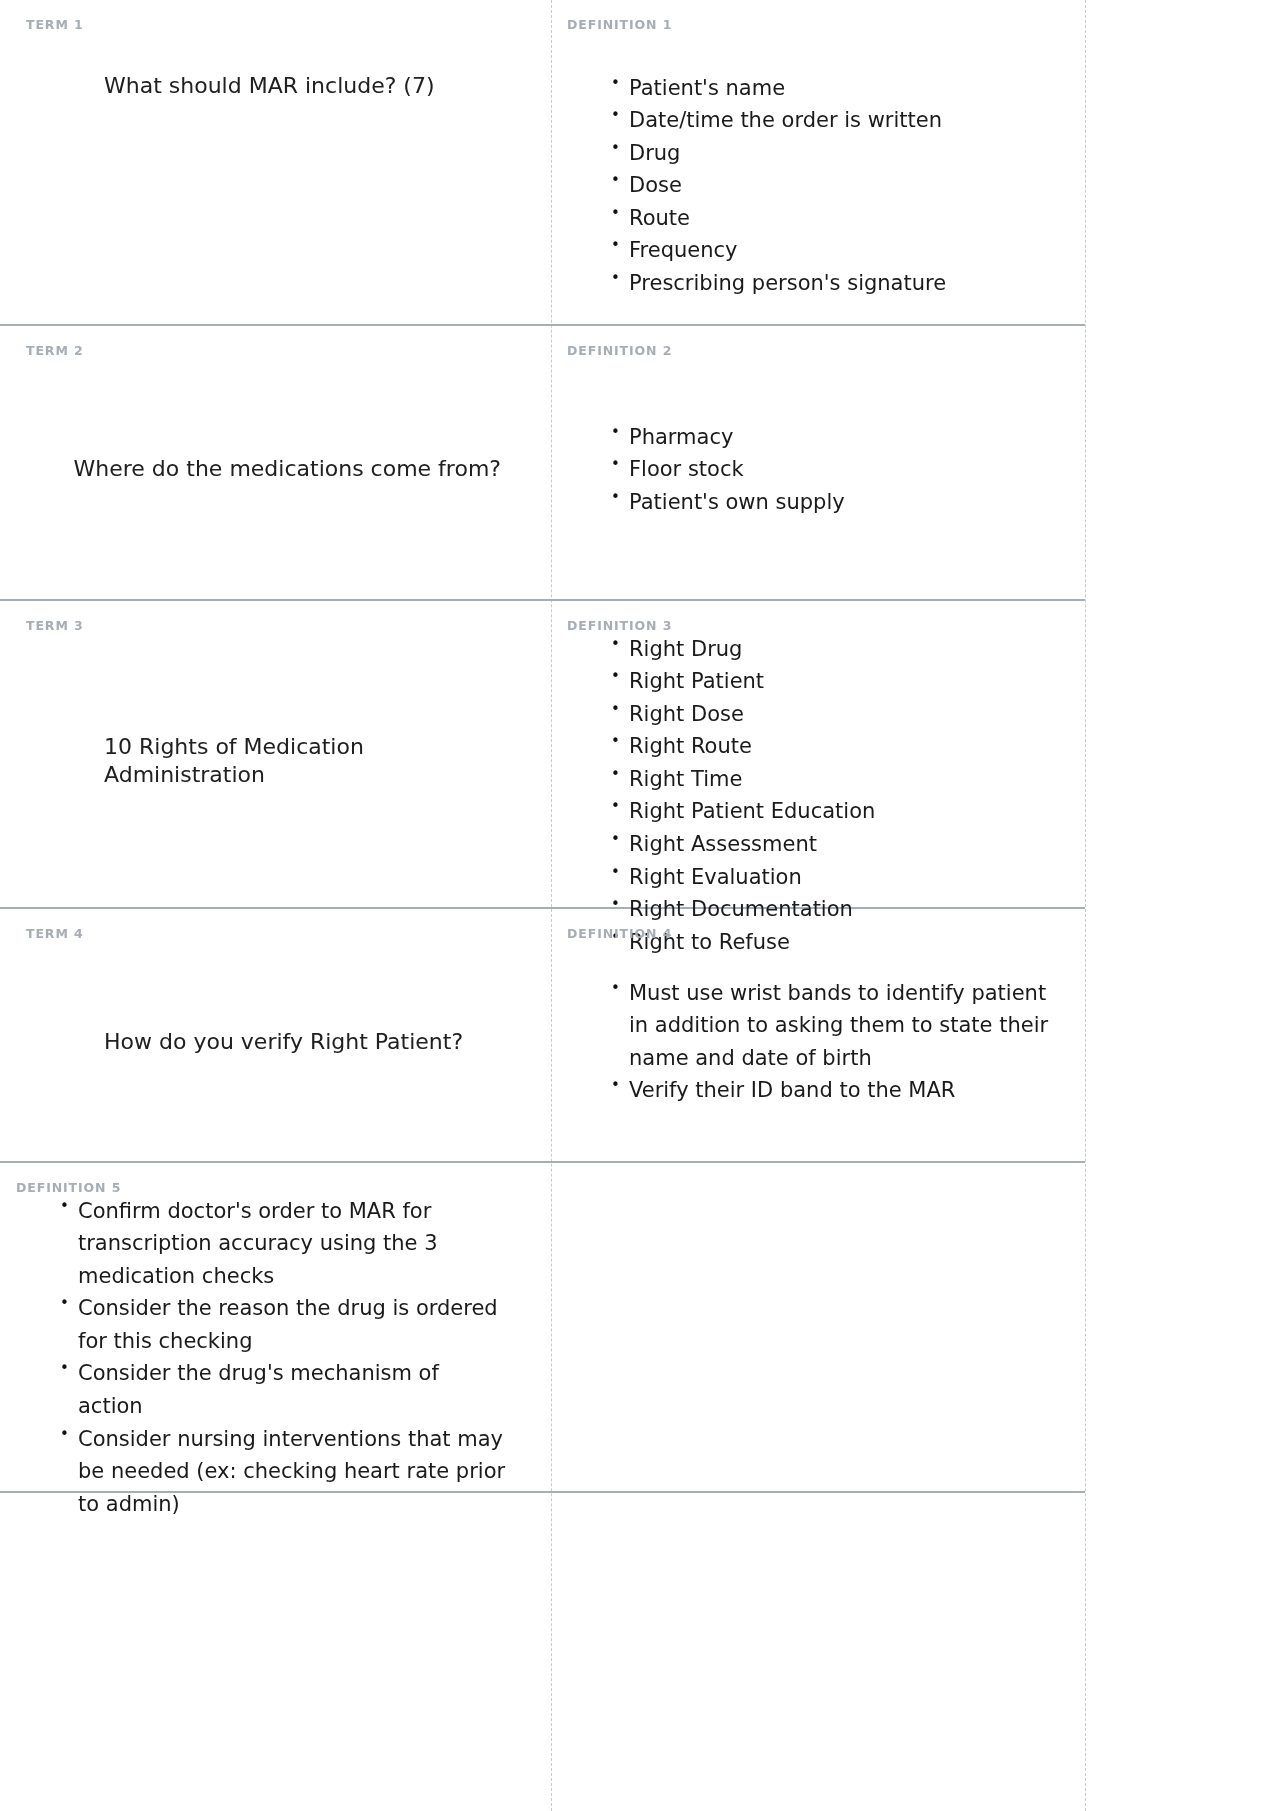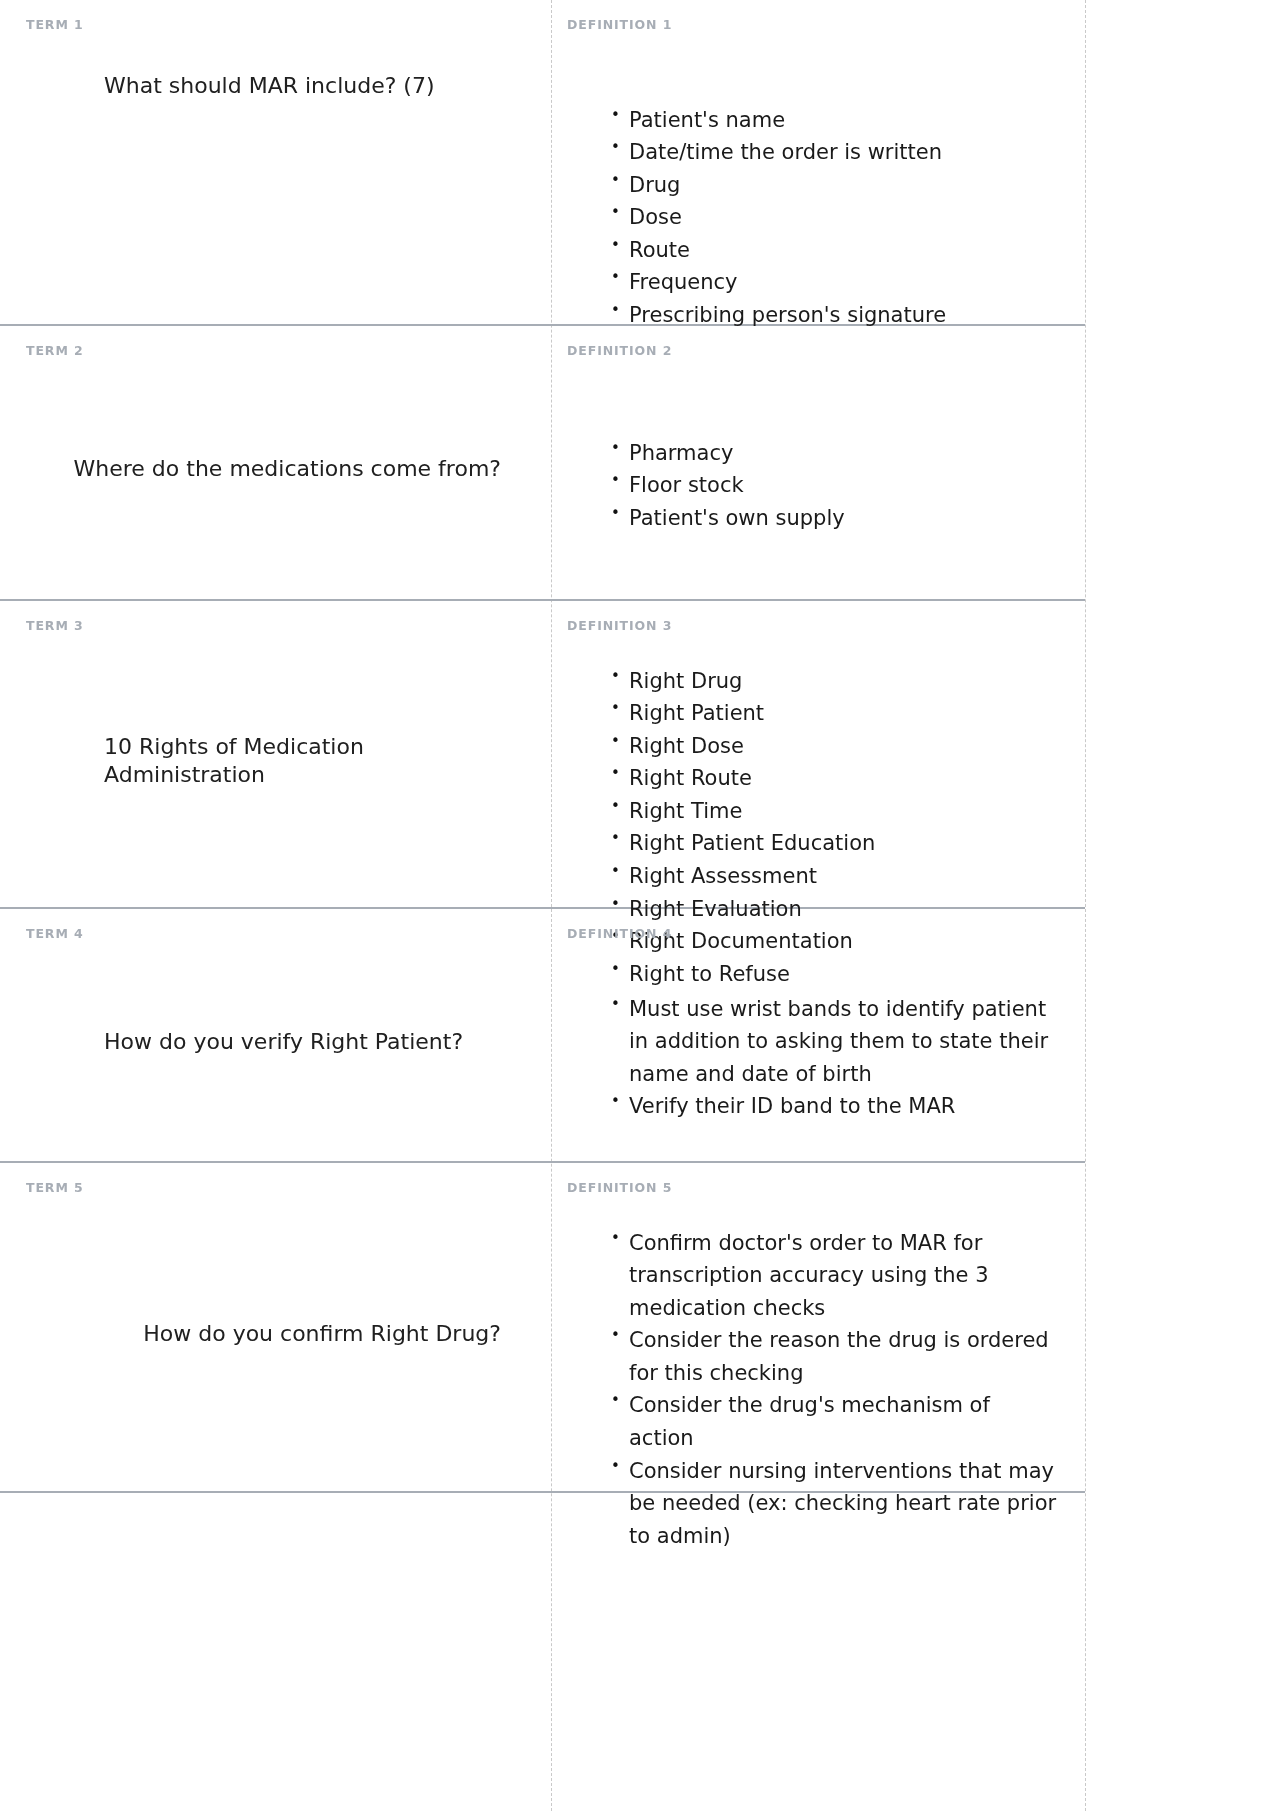--- a/index.html
+++ b/index.html
@@ -58,21 +58,20 @@
     flex-direction: column;
     position: relative;
   }
   .col-term {
     width: 551px;
     padding: 18px 30px 18px 26px;
   }
   .col-def {
     width: 534px;
     padding: 18px 24px 18px 16px;
-    gap: 32px;
   }
 
   .col-label {
     font-size: 12.5px;
     font-weight: bold;
     letter-spacing: 0.9px;
     color: #a7adb5;
     text-transform: uppercase;
     line-height: 1.1;
     flex: 0 0 auto;
@@ -221,26 +220,20 @@
         <div class="col-body">
           <ul class="def-list">
             <li>Must use wrist bands to identify patient in addition to asking them to state their name and date of birth</li>
             <li>Verify their ID band to the MAR</li>
           </ul>
         </div>
       </div>
     </div>
 
     <div class="card h5">
-      <div class="col col-term">
-        <div class="col-label">TERM 5</div>
-        <div class="col-body">
-          <div class="term-text centered">How do you confirm Right Drug?</div>
-        </div>
-      </div>
       <div class="col col-def">
         <div class="col-label">DEFINITION 5</div>
         <div class="col-body">
           <ul class="def-list">
             <li>Confirm doctor's order to MAR for transcription accuracy using the 3 medication checks</li>
             <li>Consider the reason the drug is ordered for this checking</li>
             <li>Consider the drug's mechanism of action</li>
             <li>Consider nursing interventions that may be needed (ex: checking heart rate prior to admin)</li>
           </ul>
         </div>

